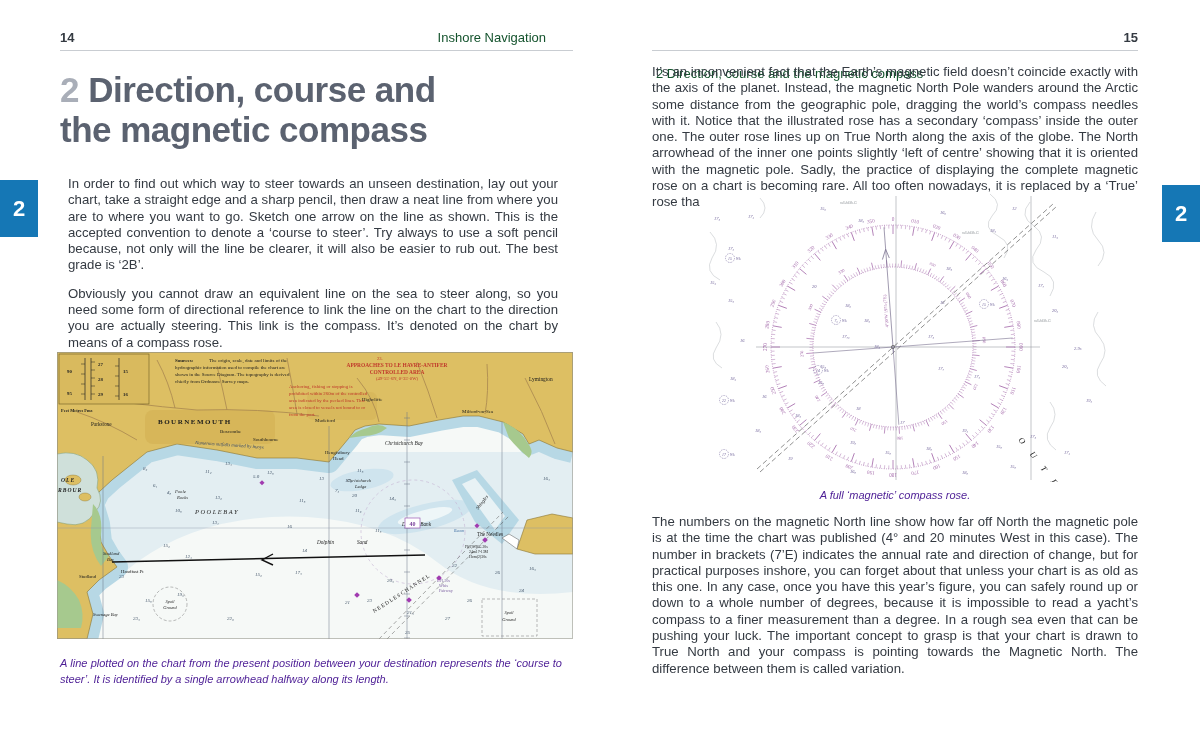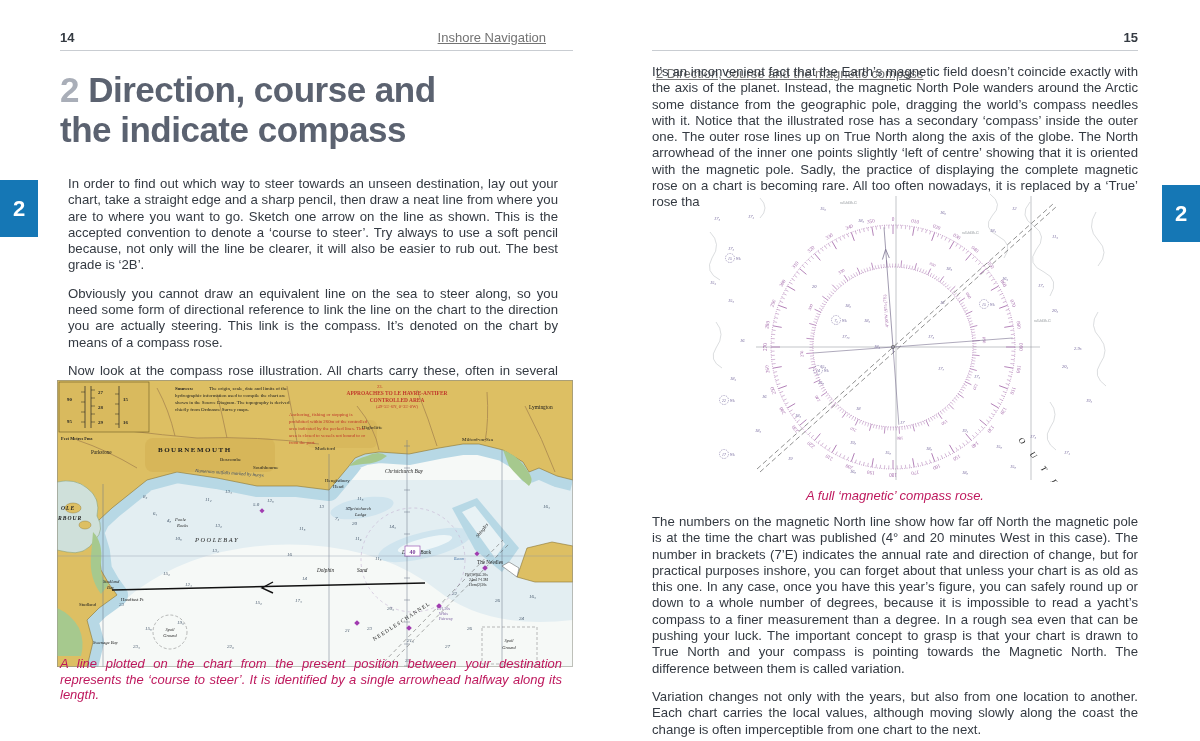--- a/index.html
+++ b/index.html
@@ -8,57 +8,57 @@
   .tab{position:absolute;width:38px;height:57px;background:#1577b5;color:#fff;
        display:flex;align-items:center;justify-content:center;font-size:22px;font-weight:bold;}
   #tab-left{left:0;top:180px;}
   #tab-right{right:0;top:185px;}
   .page{position:absolute;top:28px;}
   #page-left{left:60px;width:513px;}
   #page-right{left:652px;width:486px;}
   .hdr-row{position:absolute;top:2px;left:0;right:0;height:16px;font-size:13px;}
   .hdr-rule{position:absolute;top:22px;left:0;right:0;height:1px;background:#c9cdd2;}
   .pageno{font-weight:bold;color:#343a42;}
-  .running{color:#737373;text-decoration:underline;}
+  .running{color:#14532d;}
   #page-left .pageno{position:absolute;left:0;top:0;}
   #page-left .running{position:absolute;right:27px;top:0;}
   #page-right .running{position:absolute;left:4px;top:0;margin-top:36px;}
   #page-right .pageno{position:absolute;right:0;top:0;}
   .chapter-title{position:absolute;top:42px;left:0;width:513px;
        font-size:35px;line-height:40px;font-weight:bold;letter-spacing:-0.5px;color:#5b6270;}
   .chapter-title .num{color:#a9aeb8;}
   .bodytext{font-size:13.2px;line-height:16.3px;text-align:justify;color:#343a42;}
   .bodytext p{margin:0 0 12px 0;}
   #left-paras{position:absolute;top:148px;left:8px;width:490px;}
   #right-para1{position:absolute;top:36px;left:0;width:486px;}
   #right-paras2{position:absolute;top:486px;left:0;width:486px;}
-  .caption{font-size:13px;line-height:15.5px;font-style:italic;color:#be185d;}
+  .caption{font-size:11px;line-height:15.5px;font-style:italic;color:#4c1d95;}
   #left-caption{position:absolute;top:628px;left:0;width:502px;text-align:justify;}
   #right-caption{position:absolute;top:460px;left:0;width:486px;text-align:center;}
-  #chart-fig{position:absolute;top:352px;left:-3px;width:464px;height:287px;}
+  #chart-fig{position:absolute;top:324px;left:-3px;width:464px;height:287px;}
   #rose-fig{position:absolute;top:164px;left:48px;width:420px;height:290px;}
   svg text{font-family:"Liberation Serif",serif;}
   .it{}
 </style>
 </head>
 <body>
 
 <div class="tab" id="tab-left">2</div>
 <div class="tab" id="tab-right">2</div>
 
 <div class="page" id="page-left">
   <div class="hdr-row">
     <span class="pageno">14</span>
     <span class="running">Inshore Navigation</span>
   </div>
   <div class="hdr-rule"></div>
 
   <div class="chapter-title">
     <span class="num">2 </span><span>Direction, course and</span><br>
-    <span>the indicate compass</span>
+    <span>the magnetic compass</span>
   </div>
 
   <div class="bodytext" id="left-paras">
     <p>In order to find out which way to steer towards an unseen destination, lay out your chart, take a straight edge and a sharp pencil, then draw a neat line from where you are to where you want to go. Sketch one arrow on the line as shown. This is the accepted convention to denote a ‘course to steer’. Try always to use a soft pencil because, not only will the line be clearer, it will also be easier to rub out. The best grade is ‘2B’.</p>
     <p>Obviously you cannot draw an equivalent line on the sea to steer along, so you need some form of directional reference to link the line on the chart to the direction you are actually steering. This link is the compass. It’s denoted on the chart by means of a compass rose.</p>
     <p>Now look at the compass rose illustration. All charts carry these, often in several places. They relate direction on the chart with degrees of a circle, with 000 – 180° lining up to the geographic, or ‘True’ North and South Poles. 270° is West’, 090° East’.</p>
   </div>
 
   <div id="chart-fig">
     <svg id="chart-svg" width="516" height="287" viewBox="0 0 516 287">
@@ -921,15 +921,14 @@
         </g>
 
       <text x="318" y="248" font-size="8.4" font-style="italic" letter-spacing="5" fill="#222" transform="rotate(52 318 248)">O U T E</text>
     </svg>
   </div>
 
   <div class="caption" id="right-caption">A full ‘magnetic’ compass rose.</div>
 
   <div class="bodytext" id="right-paras2">
     <p><span>The numbers on the magnetic North line show how far off North the magnetic pole is at the time the chart was published (4° and 20 minutes West in this case). The number in brackets (7’E) indicates the annual rate and direction of change, but for practical purposes inshore, you can forget about that unless your chart is as old as this one. In any case, once you have this year’s figure, you can safely round up or down to a whole number of degrees, because it is impossible to read a yacht’s compass to a finer measurement than a degree. In a rough sea even that can be pushing your luck. The important concept to grasp is that your chart is drawn to True North and your compass is pointing towards the Magnetic North. The difference between them is called </span><span class="it">variation</span><span>.</span></p>
-    <p><span class="it">Variation</span><span> changes not only with the years, but also from one location to another. Each chart carries the local values, although moving slowly along the coast the change is often imperceptible from one chart to the next.</span></p>
   </div>
 </div>
 
 </body></html>

